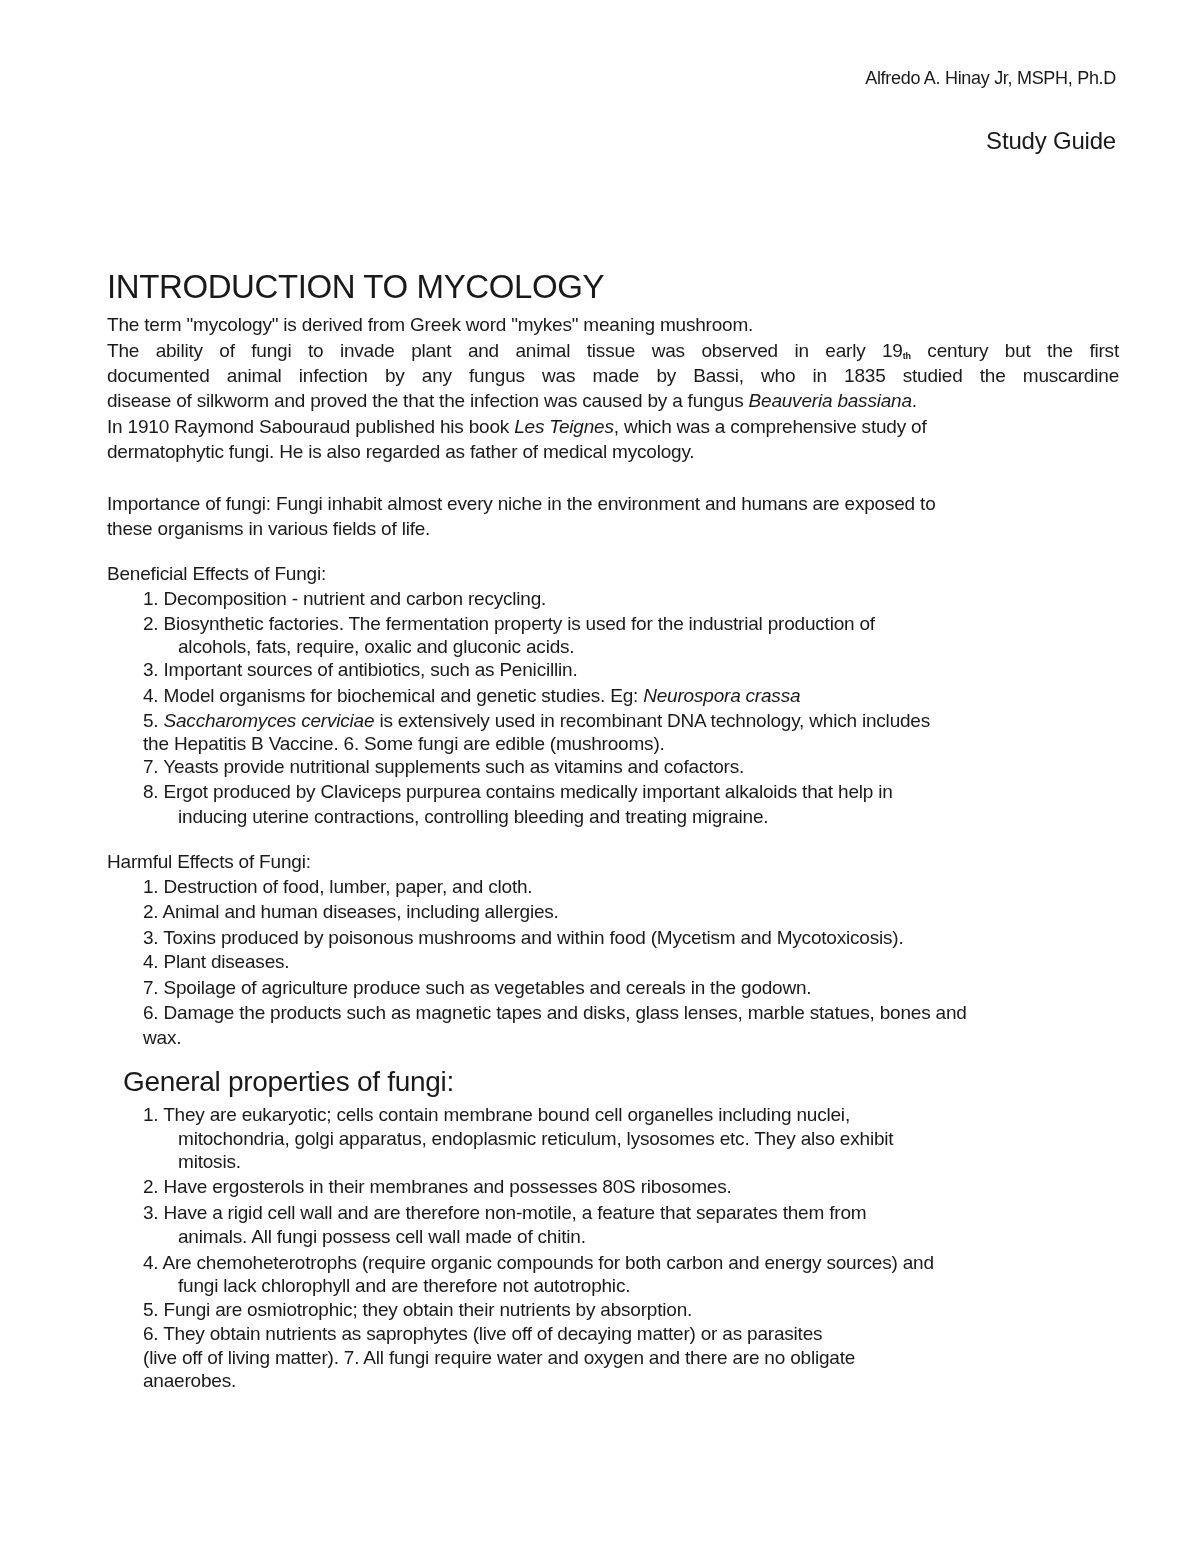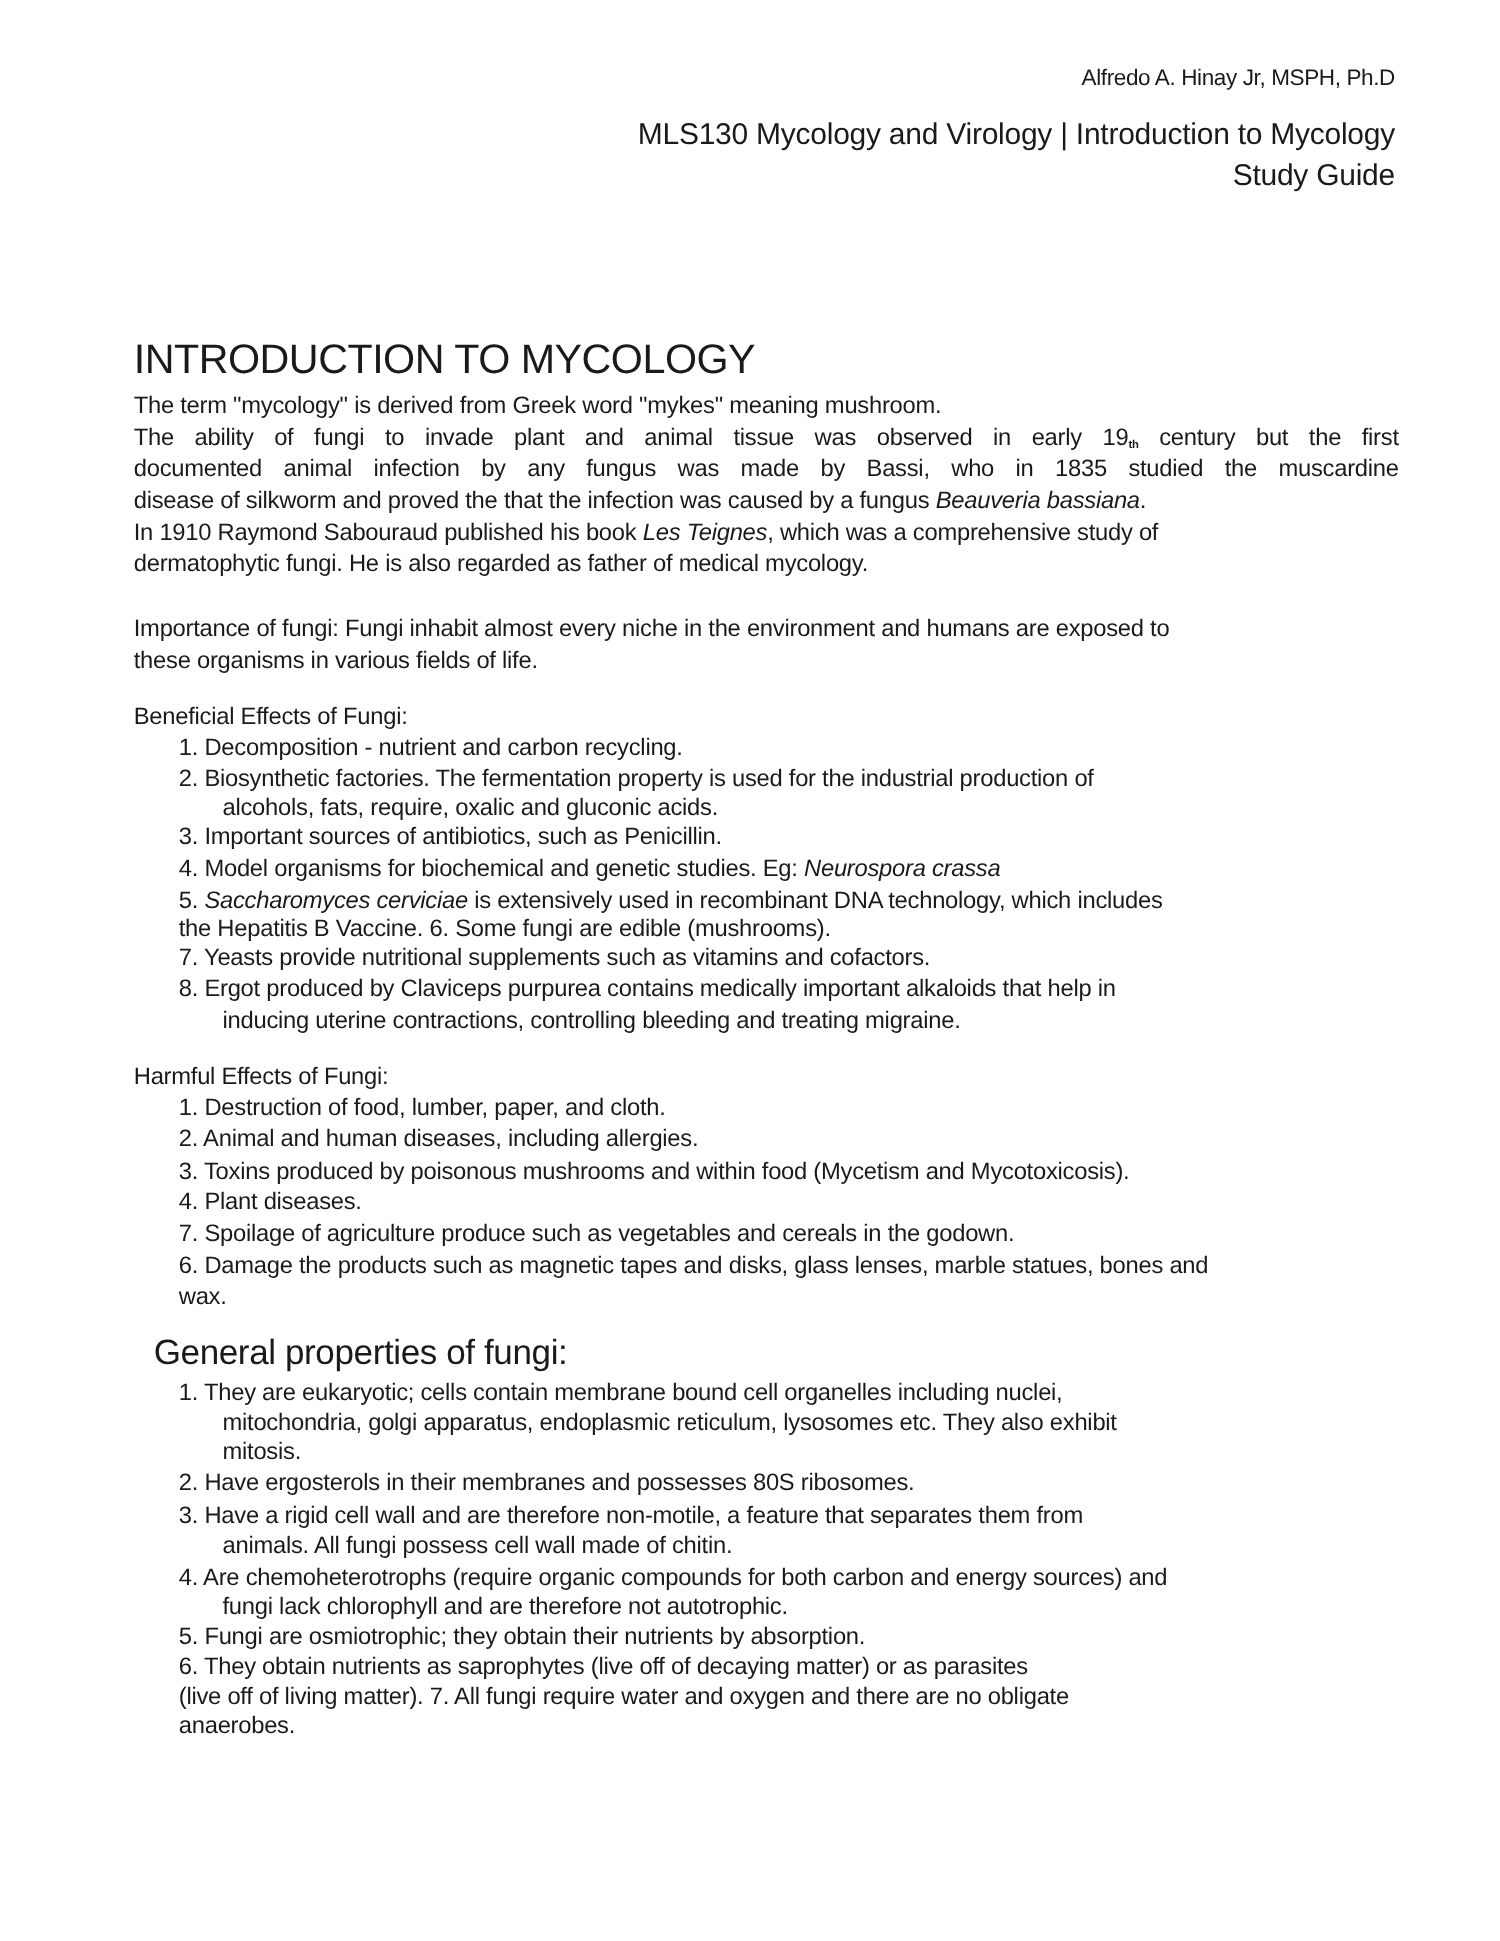--- a/index.html
+++ b/index.html
@@ -1,39 +1,38 @@
 <!DOCTYPE html>
 <html><head>
   <meta charset="utf-8">
   <style>
     html, body { margin: 0; padding: 0; background: #ffffff; }
     body { width: 1200px; height: 1553px; position: relative; overflow: hidden;
            font-family: "Liberation Sans", sans-serif; color: #1a1a1a; }
     .page { position: absolute; left: 0; top: 0; width: 1200px; height: 1553px; }
     .hdr { position: absolute; right: 84px; text-align: right; white-space: nowrap; }
-    .author { top: 52px; font-size: 18px; letter-spacing: -0.3px; }
+    .author { top: 68px; font-size: 18px; letter-spacing: -0.3px; }
     .course { top: 94px; font-size: 24px; letter-spacing: -0.2px; }
     .guide { top: 127px; font-size: 24px; letter-spacing: -0.2px; }
     .content { position: absolute; left: 107px; top: 0; width: 1012px; font-size: 19px; letter-spacing: -0.2px; }
     .abs { position: absolute; left: 0; white-space: nowrap; }
     .title { font-size: 33px; letter-spacing: -0.4px; margin-top: 20px; }
     .h2 { font-size: 28px; letter-spacing: -0.3px; margin-left: 16px; }
     .just { white-space: normal; width: 1012px; text-align: justify; text-align-last: justify; }
     .li { left: 36px; }
     .cont { left: 71px; }
     .flush { left: 36px; }
     i { font-style: italic; }
     sub.th { font-size: 9px; font-weight: bold; vertical-align: -2px; }
   </style>
 </head>
 <body>
 
 <div class="page">
   <div class="hdr author">Alfredo A. Hinay Jr, MSPH, Ph.D</div>
-  <div class="hdr course">MLS130 Mycology and Virology | Introduction to Mycology</div>
   <div class="hdr guide">Study Guide</div>
 
   <div class="content">
     <div class="abs title" style="top:248px">INTRODUCTION TO MYCOLOGY</div>
 
     <div class="abs" style="top:314px">The term "mycology" is derived from Greek word "mykes" meaning mushroom.</div>
     <div class="abs just" style="top:340px"><span>The ability of fungi to invade plant and animal tissue was observed in early 19</span><sub class="th">th</sub><span> century but the first</span></div>
     <div class="abs just" style="top:365px">documented animal infection by  any fungus was made by Bassi, who in 1835 studied the muscardine</div>
     <div class="abs" style="top:390px"><span>disease of silkworm and proved the that the infection was  caused by a fungus </span><i>Beauveria bassiana</i><span>.</span></div>
     <div class="abs" style="top:416px"><span>In 1910 Raymond Sabouraud published his book </span><i>Les Teignes</i><span>, which was a comprehensive study of</span></div>

